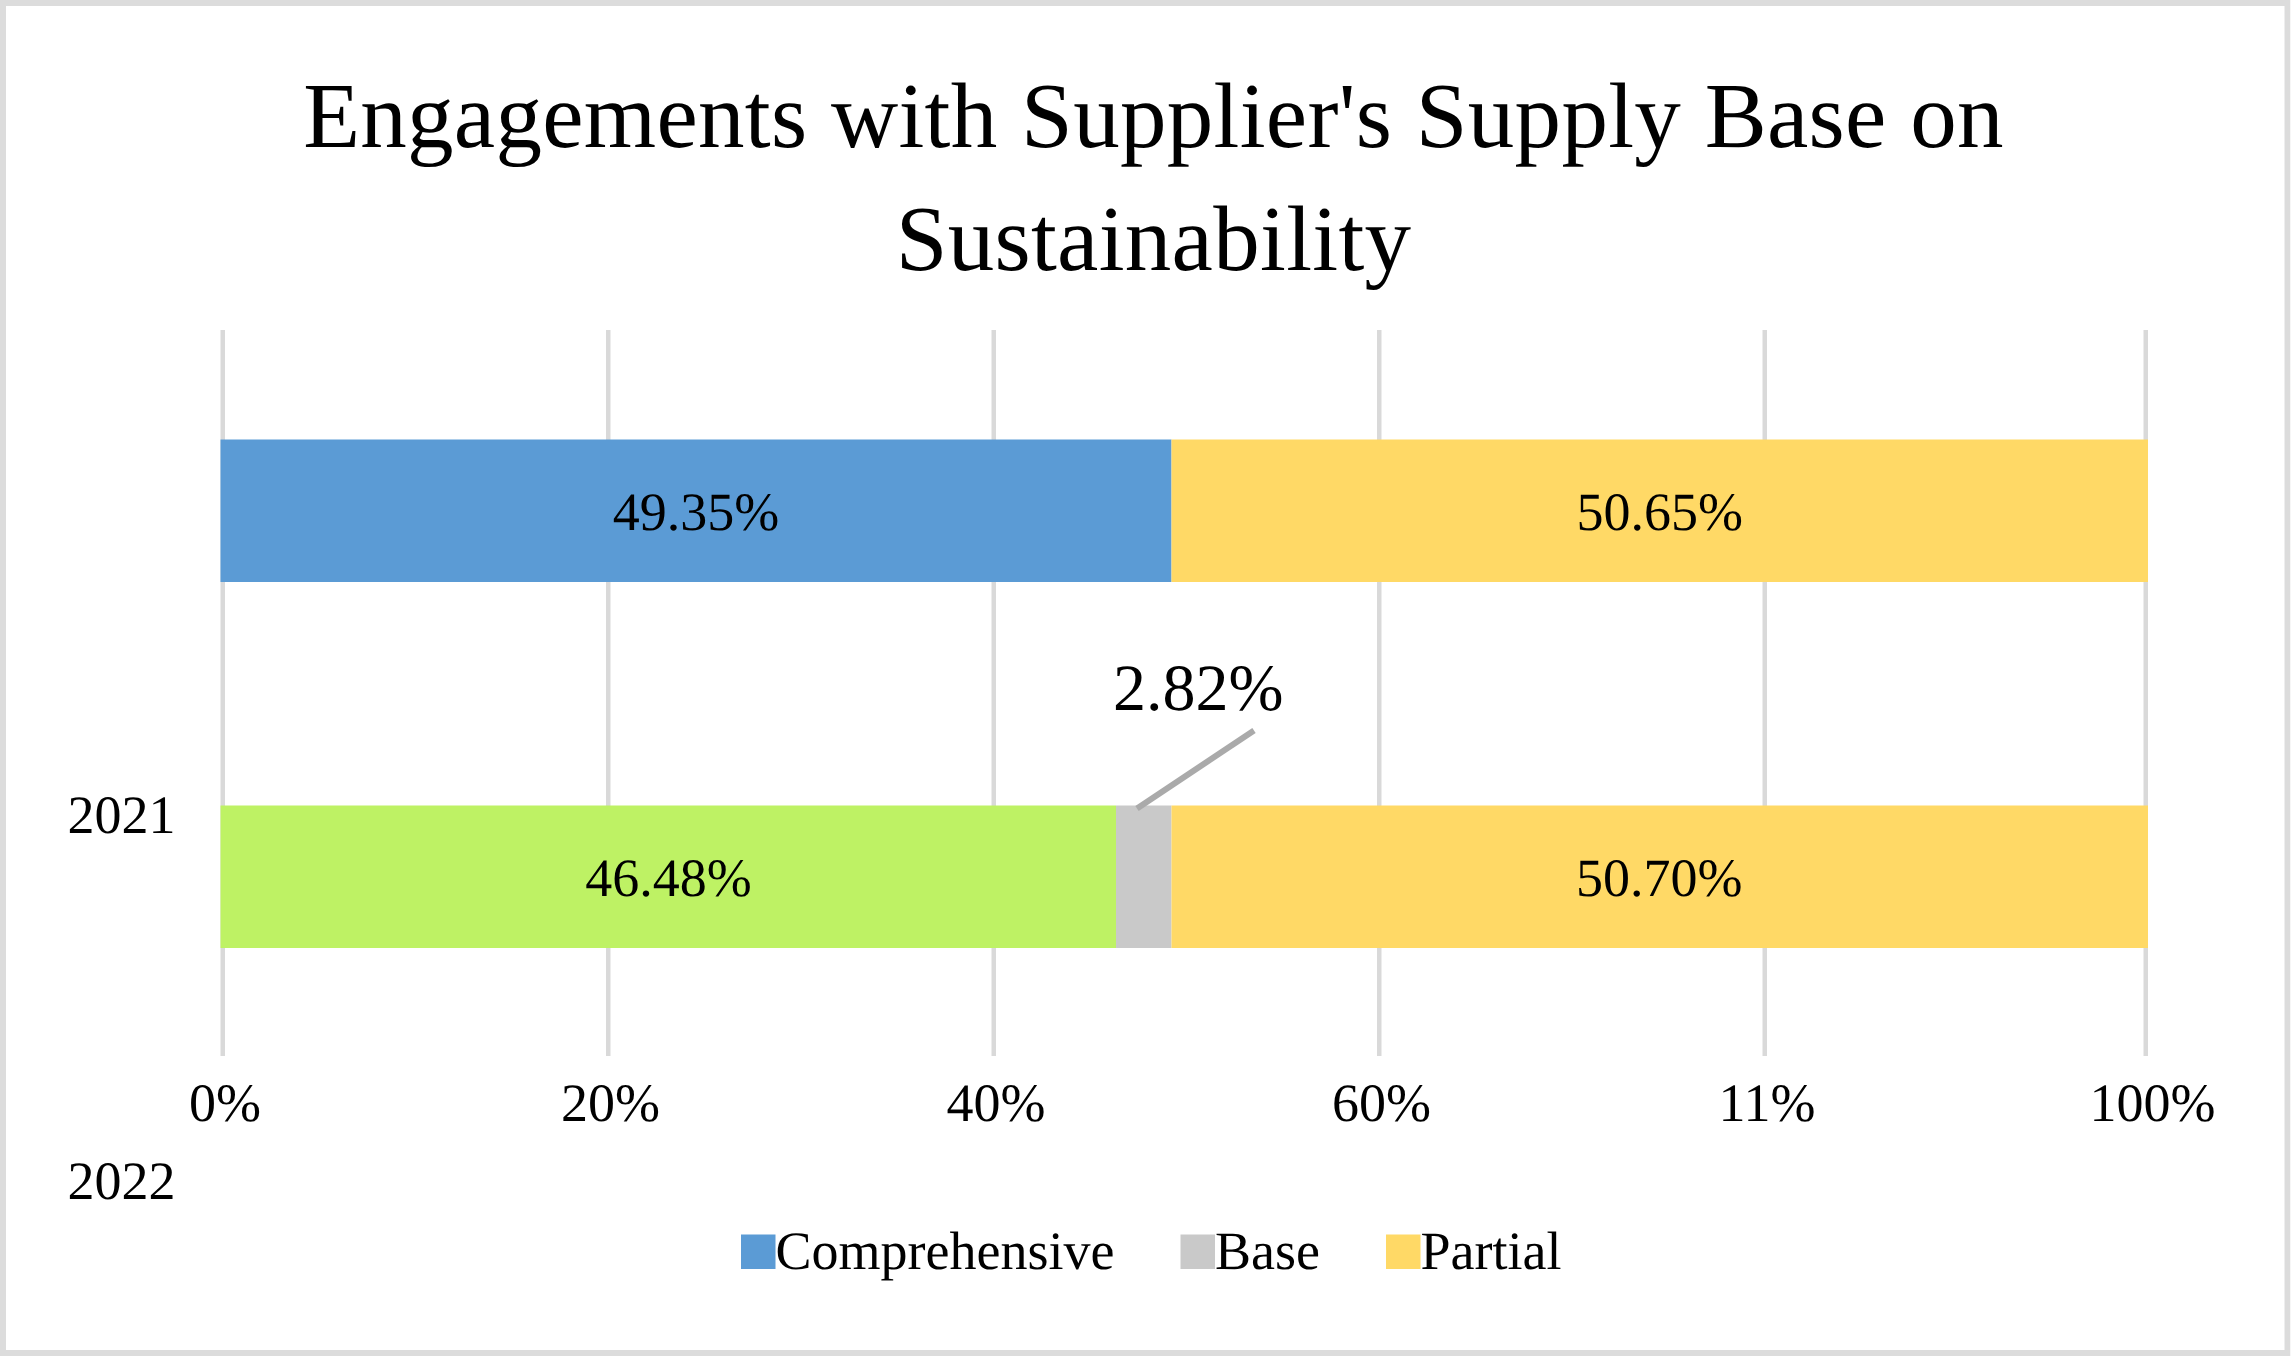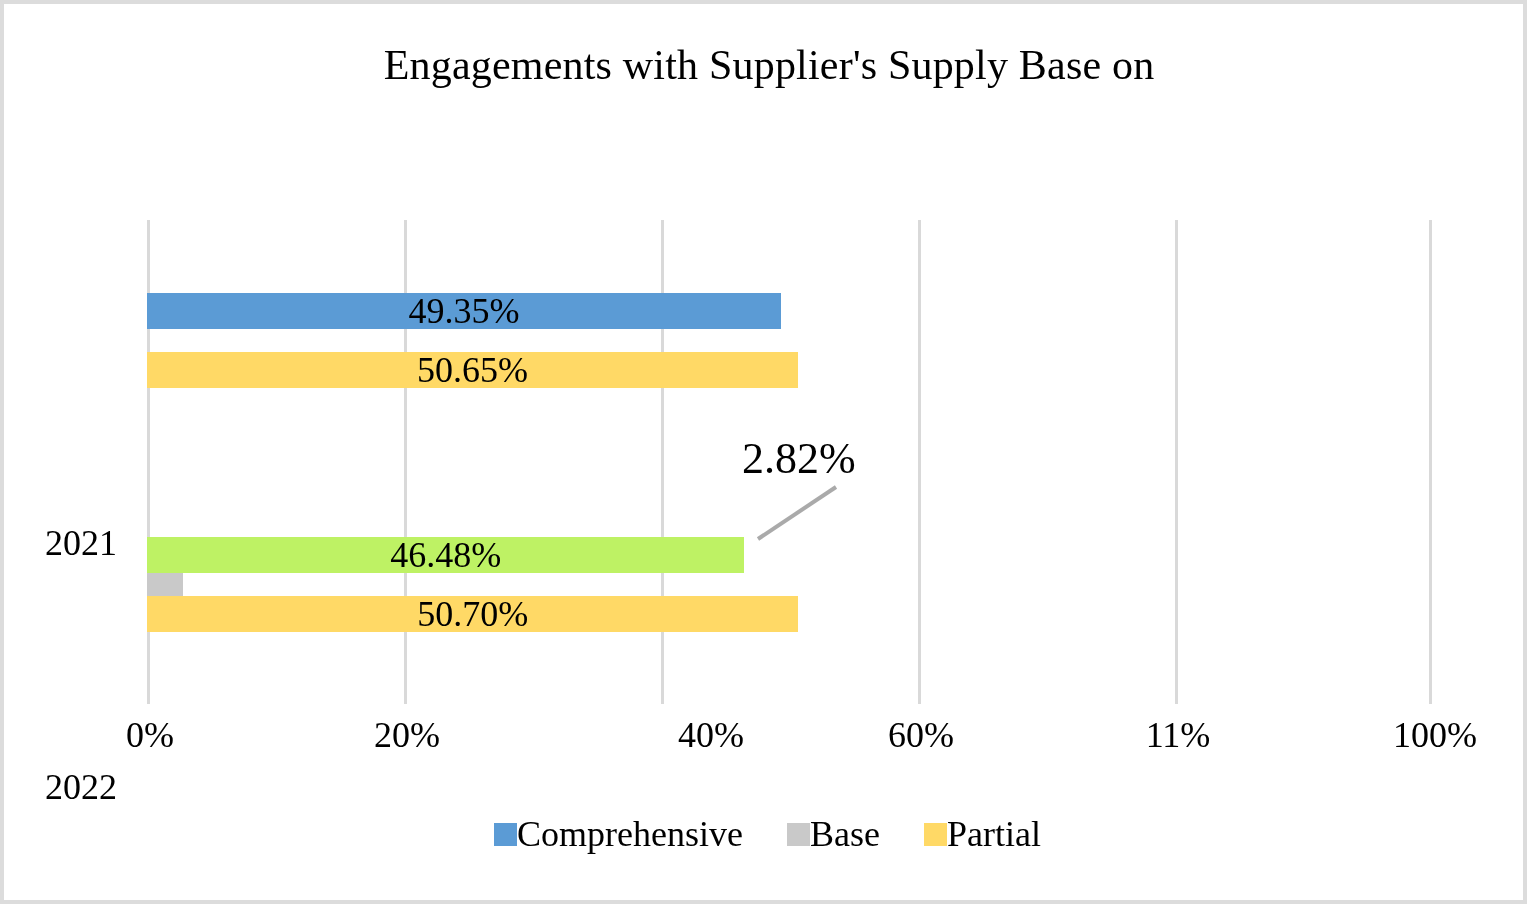--- a/index.html
+++ b/index.html
@@ -22,21 +22,21 @@
     border: 4px solid #dcdcdc;
   }
 
   
   #chart-title {
     position: absolute;
     left: 160px;
     top: 34px;
     width: 1210px;
     text-align: center;
-    font-size: 42px;
+    font-size: 62px;
     line-height: 1.32;
     color: #000000;
     font-weight: normal;
     letter-spacing: 0.2px;
   }
 
   
   #plot-area {
     position: absolute;
     left: 143px;
@@ -51,21 +51,21 @@
     height: 484px;
     background: #d9d9d9;
   }
 
   
   .bar-row {
     position: absolute;
     left: 0;
     width: 1285px;
     display: flex;
-    flex-direction: column;
+    flex-direction: row;
     align-items: stretch;
   }
   #row-2021 { top: 73px;  height: 95px; }
   #row-2022 { top: 317px; height: 95px; }
 
   .seg {
     position: relative;
     height: 100%;
     display: flex;
     align-items: center;
@@ -173,20 +173,21 @@
     white-space: nowrap;
   }
 </style>
 </head>
 <body>
 
 <div id="chart-frame">
 
   <div id="chart-title">
     <div>Engagements with Supplier's Supply Base on</div>
+    <div>Sustainability</div>
   </div>
 
   <div id="cat-axis">
     <div class="cat-label" id="cat-label-2021">2021</div>
     <div class="cat-label" id="cat-label-2022">2022</div>
   </div>
 
   <div id="plot-area">
 
     <div class="gridline" style="left:0px;"></div>
@@ -225,21 +226,21 @@
   <div id="callout-none">
     <div id="callout-none-label">2.82%</div>
     <svg id="callout-none-line" viewBox="0 0 110 60" width="110" height="60">
       <line x1="94" y1="4" x2="16" y2="56" stroke="#aaaaaa" stroke-width="4"></line>
     </svg>
   </div>
 
   <div id="x-axis-labels">
     <div class="x-tick" style="left:146px;">0%</div>
     <div class="x-tick" style="left:403px;">20%</div>
-    <div class="x-tick" style="left:660px;text-align:right;">40%</div>
+    <div class="x-tick" style="left:660px;">40%</div>
     <div class="x-tick" style="left:917px;">60%</div>
     <div class="x-tick" style="left:1174px;">11%</div>
     <div class="x-tick" style="left:1431px;">100%</div>
   </div>
 
   <div id="legend">
     <div class="legend-item">
       <span class="legend-swatch" style="background: rgb(91, 155, 213);"></span>
       <span class="legend-text">Comprehensive</span>
     </div>

